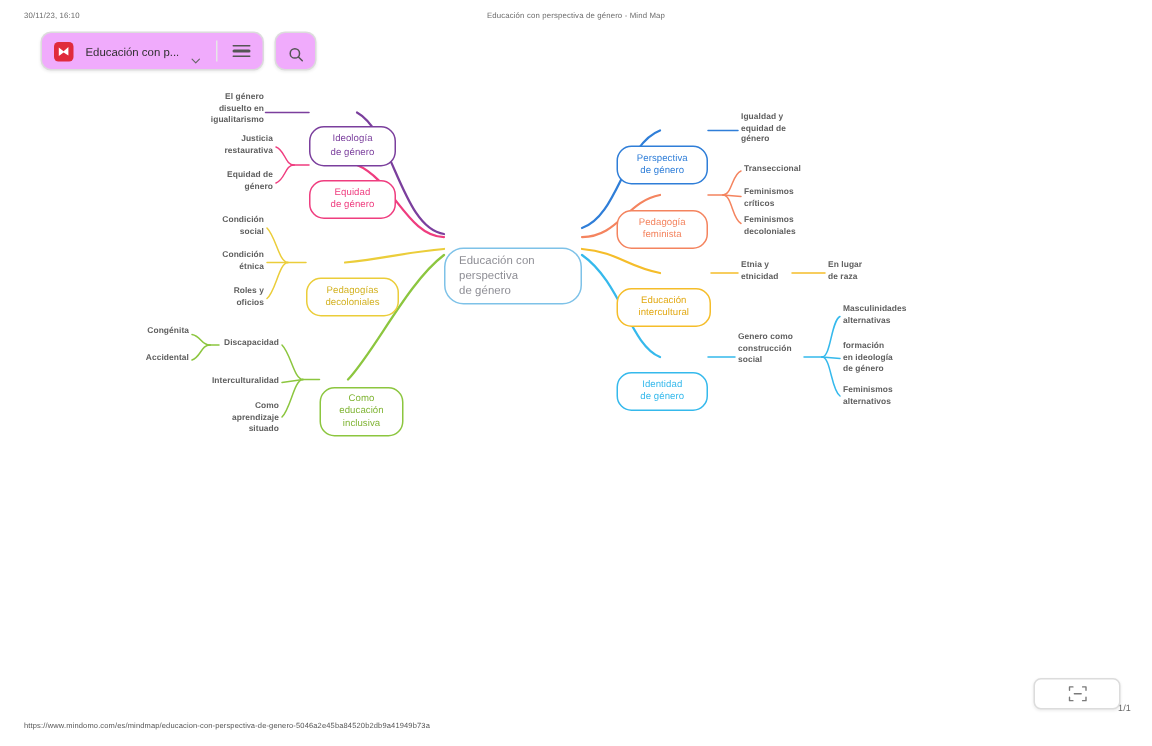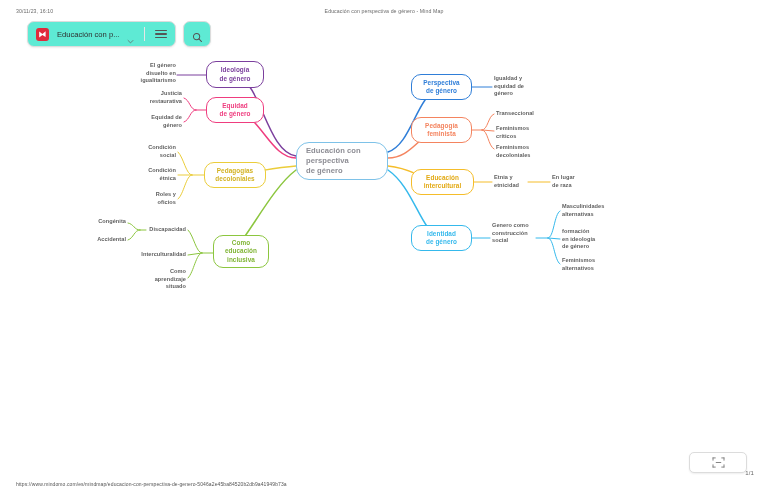--- a/index.html
+++ b/index.html
@@ -15,21 +15,21 @@
     position:absolute;font-size:5.2px;color:#6b6b6b;letter-spacing:.1px;
   }
   #print-date{left:16px;top:8px;}
   #print-title{left:0;right:0;top:8px;text-align:center;}
   #print-url{left:16px;top:481px;font-size:5px;color:#555;}
   #print-page{right:14px;top:470px;font-size:6px;color:#666;}
 
   
   #toolbar{position:absolute;left:27px;top:21px;display:flex;align-items:center;gap:7px;}
   .tb-box{
-    background:#5eead4;border:1px solid #dcdcdc;border-radius:7px;
+    background:#f0abfc;border:1px solid #dcdcdc;border-radius:7px;
     box-shadow:0 1px 2px rgba(0,0,0,.07);
     height:24px;display:flex;align-items:center;
   }
   #doc-chip{padding:0 8px;gap:8px;}
   .app-icon{
     width:13px;height:13px;border-radius:3px;background:#e02b3c;
     display:flex;align-items:center;justify-content:center;flex:none;
   }
   .app-icon svg{display:block;}
   #doc-title{font-size:7.6px;color:#2e2e2e;white-space:nowrap;max-width:78px;overflow:hidden;}
@@ -40,22 +40,22 @@
   #search-btn{width:26px;justify-content:center;}
   .mag{width:11px;height:11px;}
 
   
   #map{position:absolute;left:0;top:48px;width:768px;height:250px;}
   #wires{position:absolute;left:0;top:0;width:768px;height:250px;}
   .node{
     position:absolute;box-sizing:border-box;
     border-radius:10px;background:#fff;border:1.3px solid #ccc;
     display:flex;align-items:center;justify-content:center;text-align:center;
-    font-size:6.4px;line-height:1.32;font-weight:bold;letter-spacing:.05px;
-    padding:3px 5px;white-space:pre-line;
+    font-size:6.4px;line-height:1.32;font-weight:normal;letter-spacing:.05px;
+    padding:3px 5px;white-space:pre-line;margin-top:23px;
   }
   #root{
     left:296px;top:94px;width:92px;height:38px;
     border:1.6px solid #7ec2e8;border-radius:13px;
     color:#8d8d94;font-size:7.6px;line-height:1.35;
     justify-content:flex-start;text-align:left;padding-left:9px;
   }
   .leaf{
     position:absolute;font-size:5.6px;line-height:1.36;font-weight:bold;
     color:#5f5f5f;white-space:pre-line;letter-spacing:.05px;

